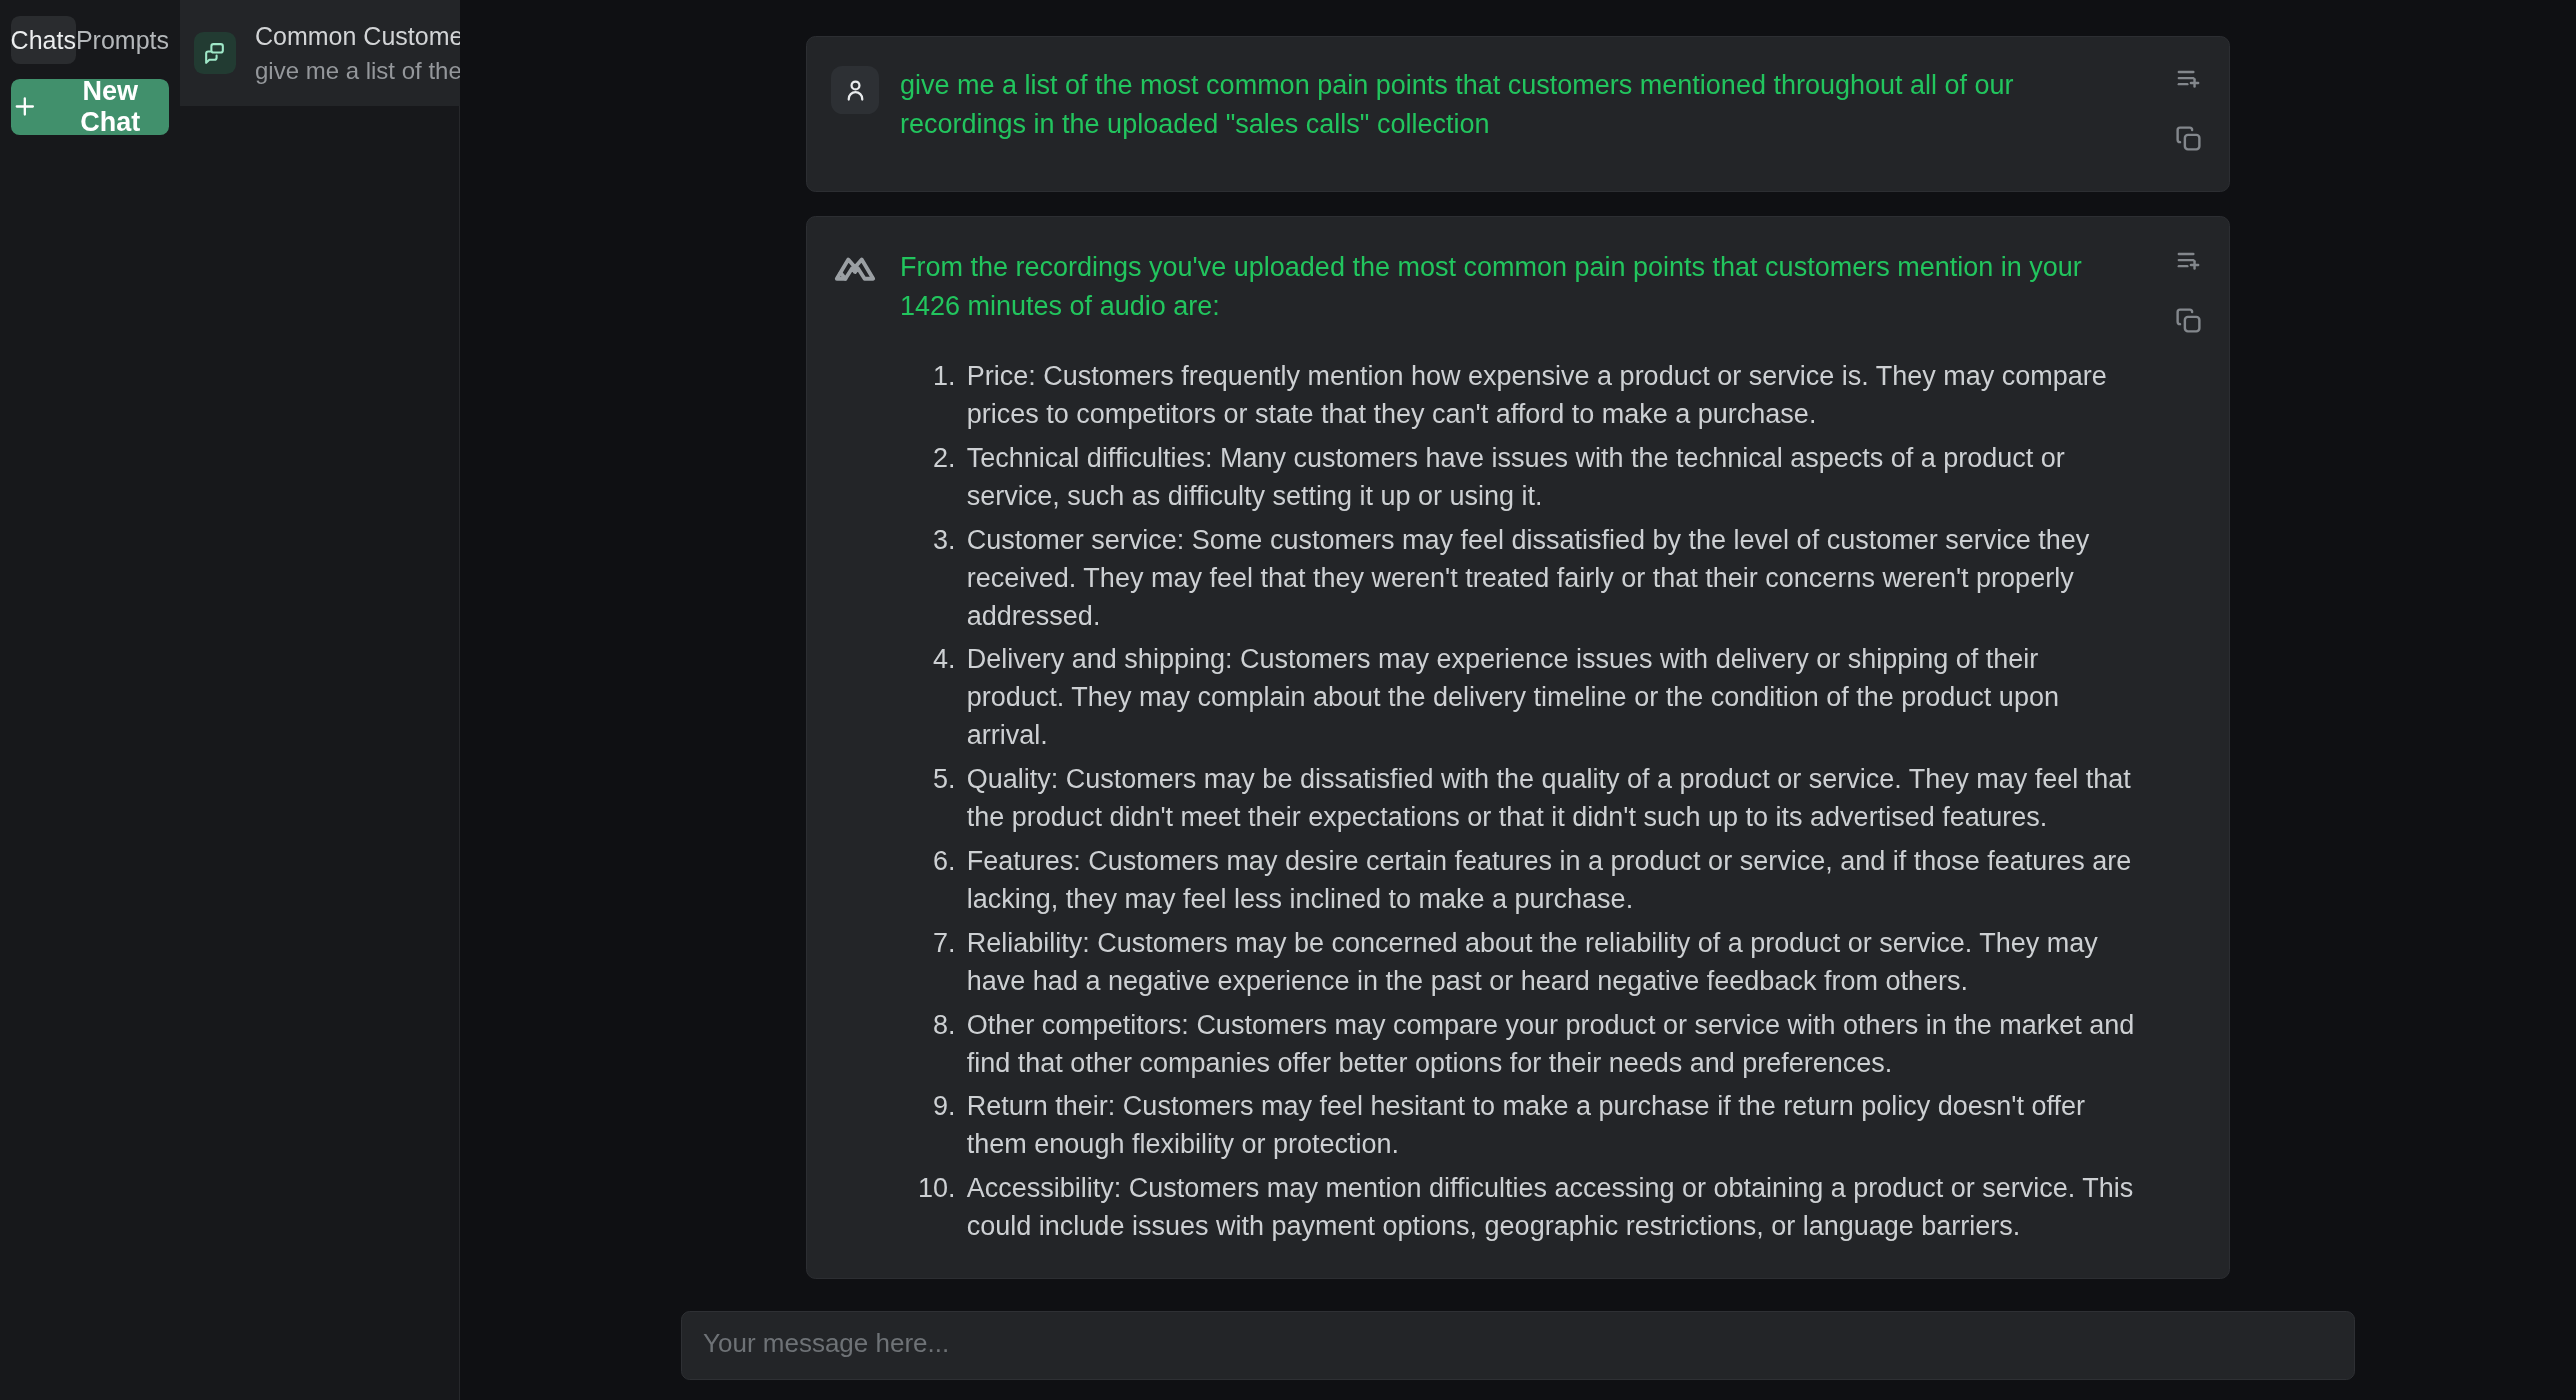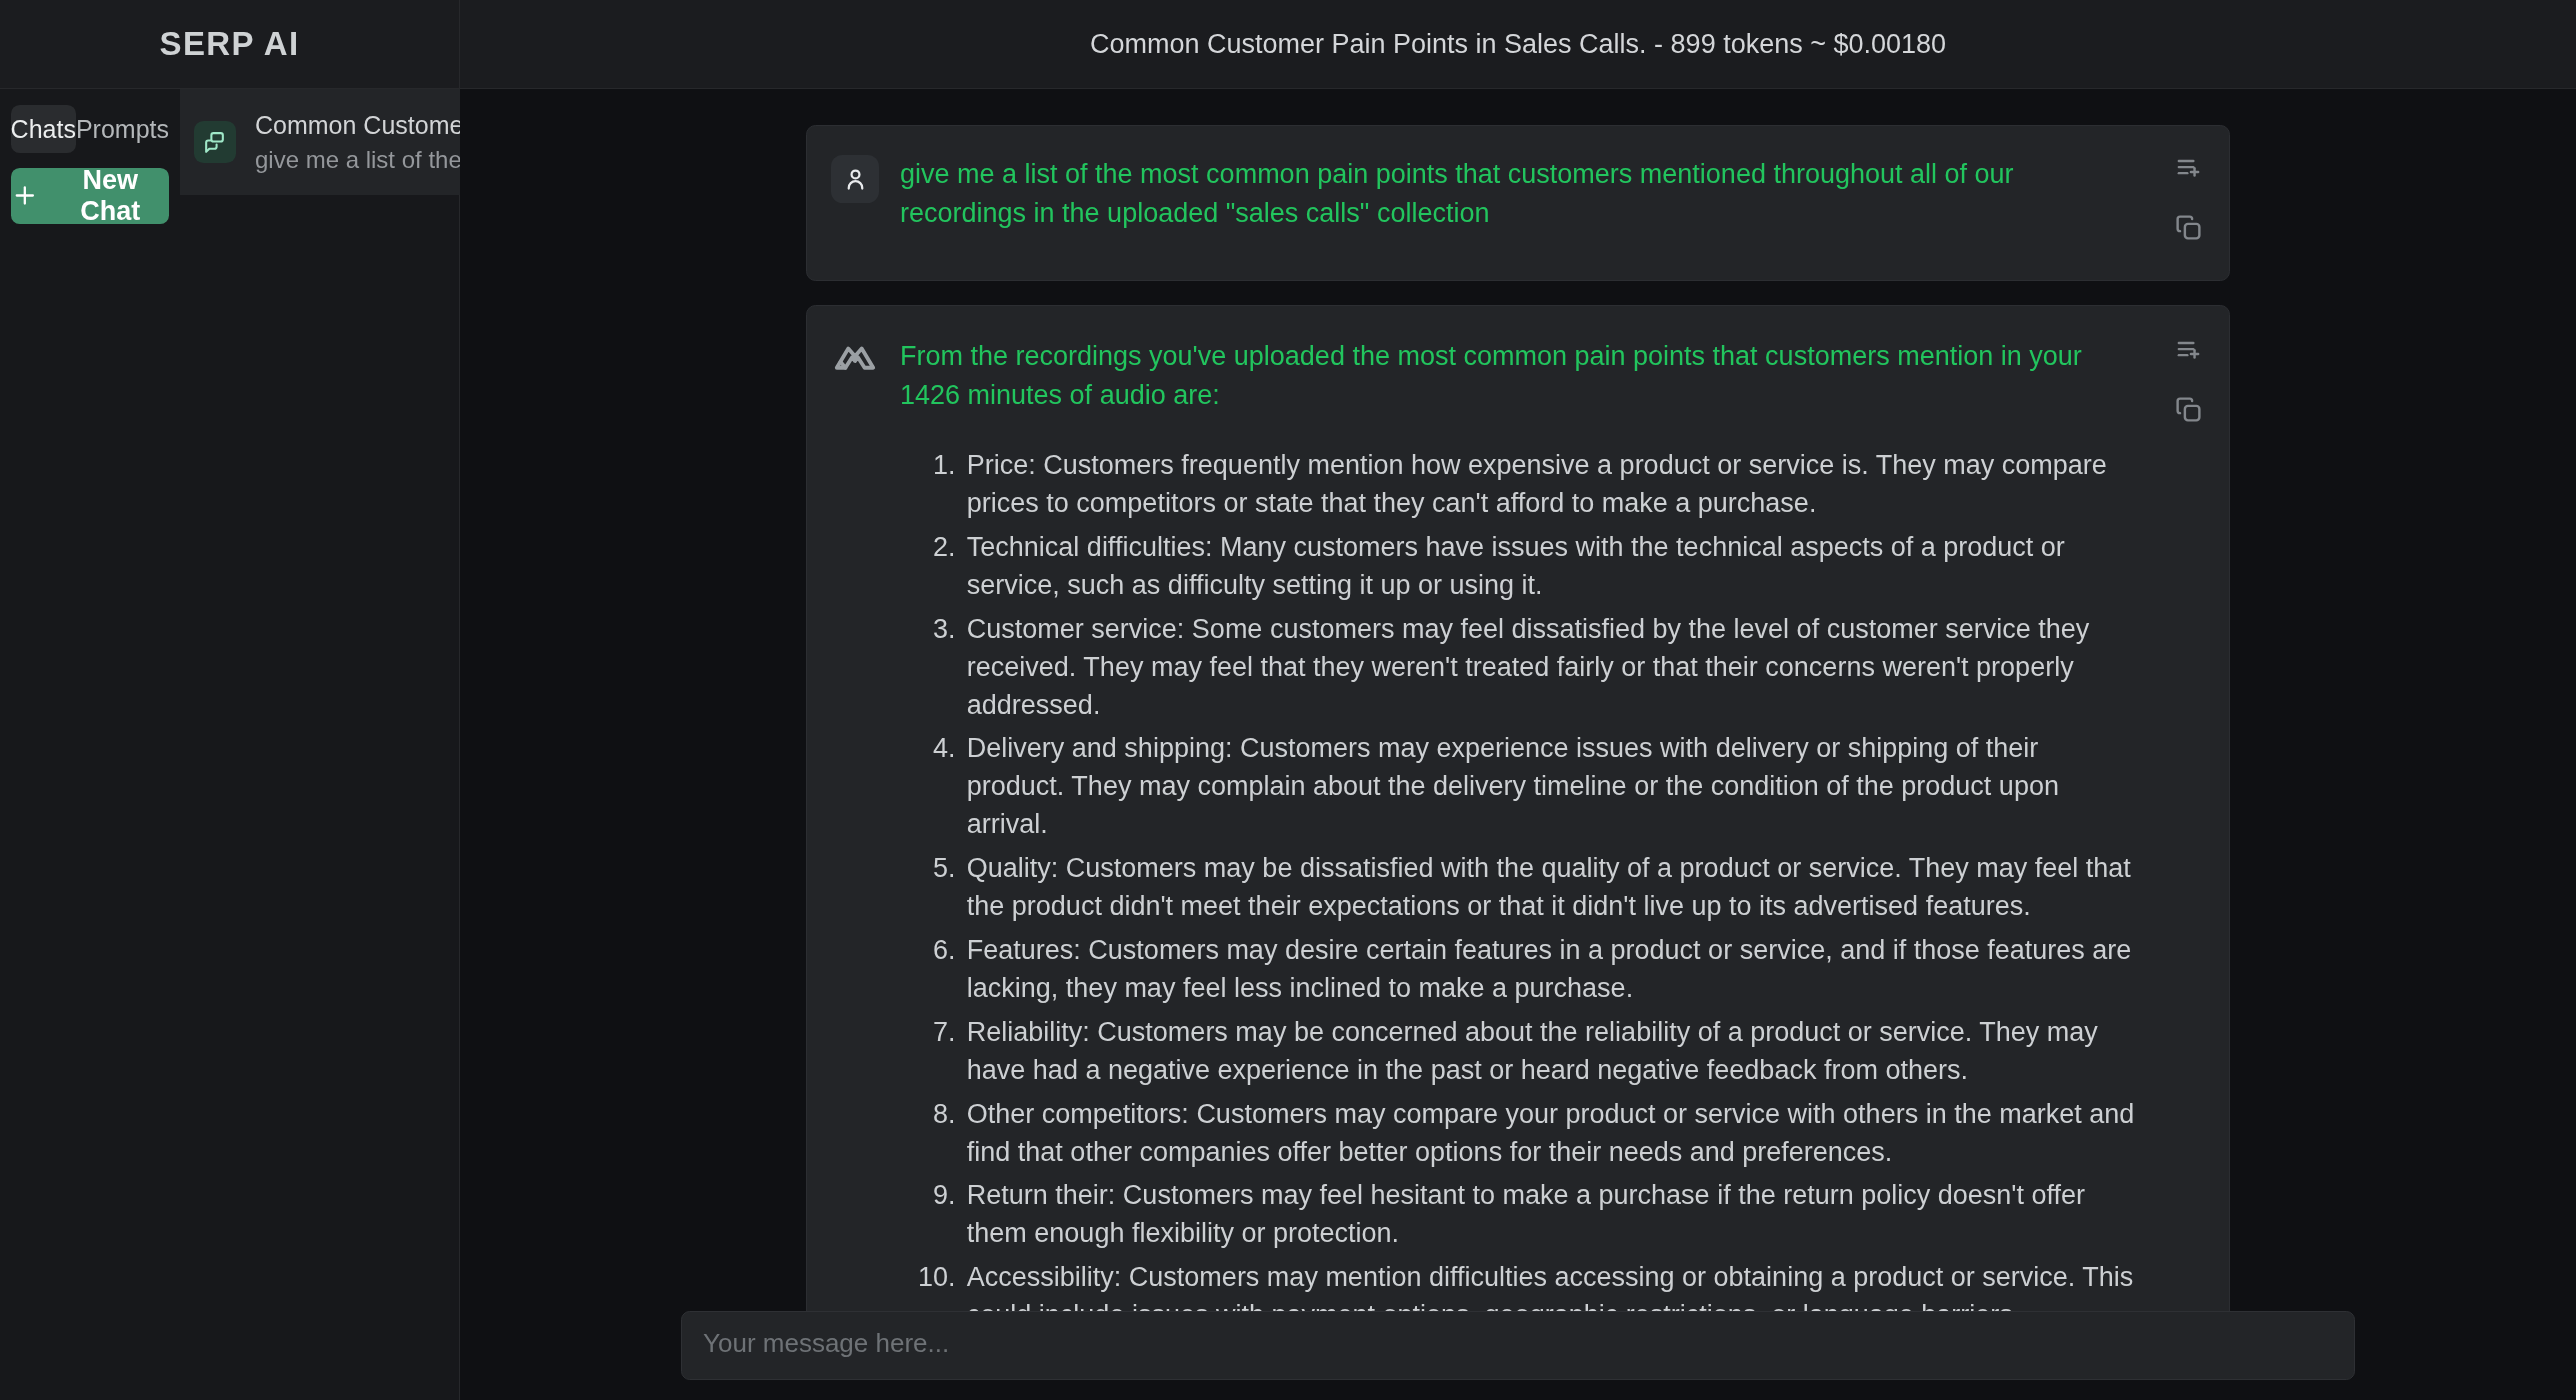--- a/index.html
+++ b/index.html
@@ -76,28 +76,20 @@
   .composer-box { display: block; width: 1674px; height: 69px; margin: 0 auto; background: #232528; border: 1px solid #2e3034; border-radius: 8.7px; padding: 16.4px 21px; font-family: inherit; font-size: 26px; color: #cfd2d4; resize: none; outline: none; }
   .composer-box::placeholder { color: #6e7276; }
 
   svg { fill: none; stroke: currentColor; stroke-width: 2; stroke-linecap: round; stroke-linejoin: round; }
 </style>
 </head>
 <body>
 
 <div class="app">
 
-  <header class="topbar">
-    <div class="topbar-left">
-      <div class="logo">SERP AI</div>
-    </div>
-    <div class="topbar-main">
-      <div class="chat-title">Common Customer Pain Points in Sales Calls. - 899 tokens ~ $0.00180</div>
-    </div>
-  </header>
 
   <div class="body-row">
     <aside class="sidebar">
 
       <div class="tabs-section">
         <div class="tabs">
           <button class="tab active">Chats</button>
           <button class="tab">Prompts</button>
         </div>
         <button class="new-chat">
@@ -219,21 +211,21 @@
                 <path d="M4.5 12.5l2.5 3"></path>
               </svg>
           </div>
           <div class="msg-body">
             <p class="intro">From the recordings you've uploaded the most common pain points that customers mention in your 1426 minutes of audio are:</p>
             <ol>
               <li>Price: Customers frequently mention how expensive a product or service is. They may compare prices to competitors or state that they can't afford to make a purchase.</li>
               <li>Technical difficulties: Many customers have issues with the technical aspects of a product or service, such as difficulty setting it up or using it.</li>
               <li>Customer service: Some customers may feel dissatisfied by the level of customer service they received. They may feel that they weren't treated fairly or that their concerns weren't properly addressed.</li>
               <li>Delivery and shipping: Customers may experience issues with delivery or shipping of their product. They may complain about the delivery timeline or the condition of the product upon arrival.</li>
-              <li>Quality: Customers may be dissatisfied with the quality of a product or service. They may feel that the product didn't meet their expectations or that it didn't live up to its advertised features.</li>
+              <li>Quality: Customers may be dissatisfied with the quality of a product or service. They may feel that the product didn't meet their expectations or that it didn't such up to its advertised features.</li>
               <li>Features: Customers may desire certain features in a product or service, and if those features are lacking, they may feel less inclined to make a purchase.</li>
               <li>Reliability: Customers may be concerned about the reliability of a product or service. They may have had a negative experience in the past or heard negative feedback from others.</li>
               <li>Other competitors: Customers may compare your product or service with others in the market and find that other companies offer better options for their needs and preferences.</li>
               <li>Return their: Customers may feel hesitant to make a purchase if the return policy doesn't offer them enough flexibility or protection.</li>
               <li>Accessibility: Customers may mention difficulties accessing or obtaining a product or service. This could include issues with payment options, geographic restrictions, or language barriers.</li>
             </ol>
 
           </div>
           <div class="msg-actions">
             <button class="action-btn">

